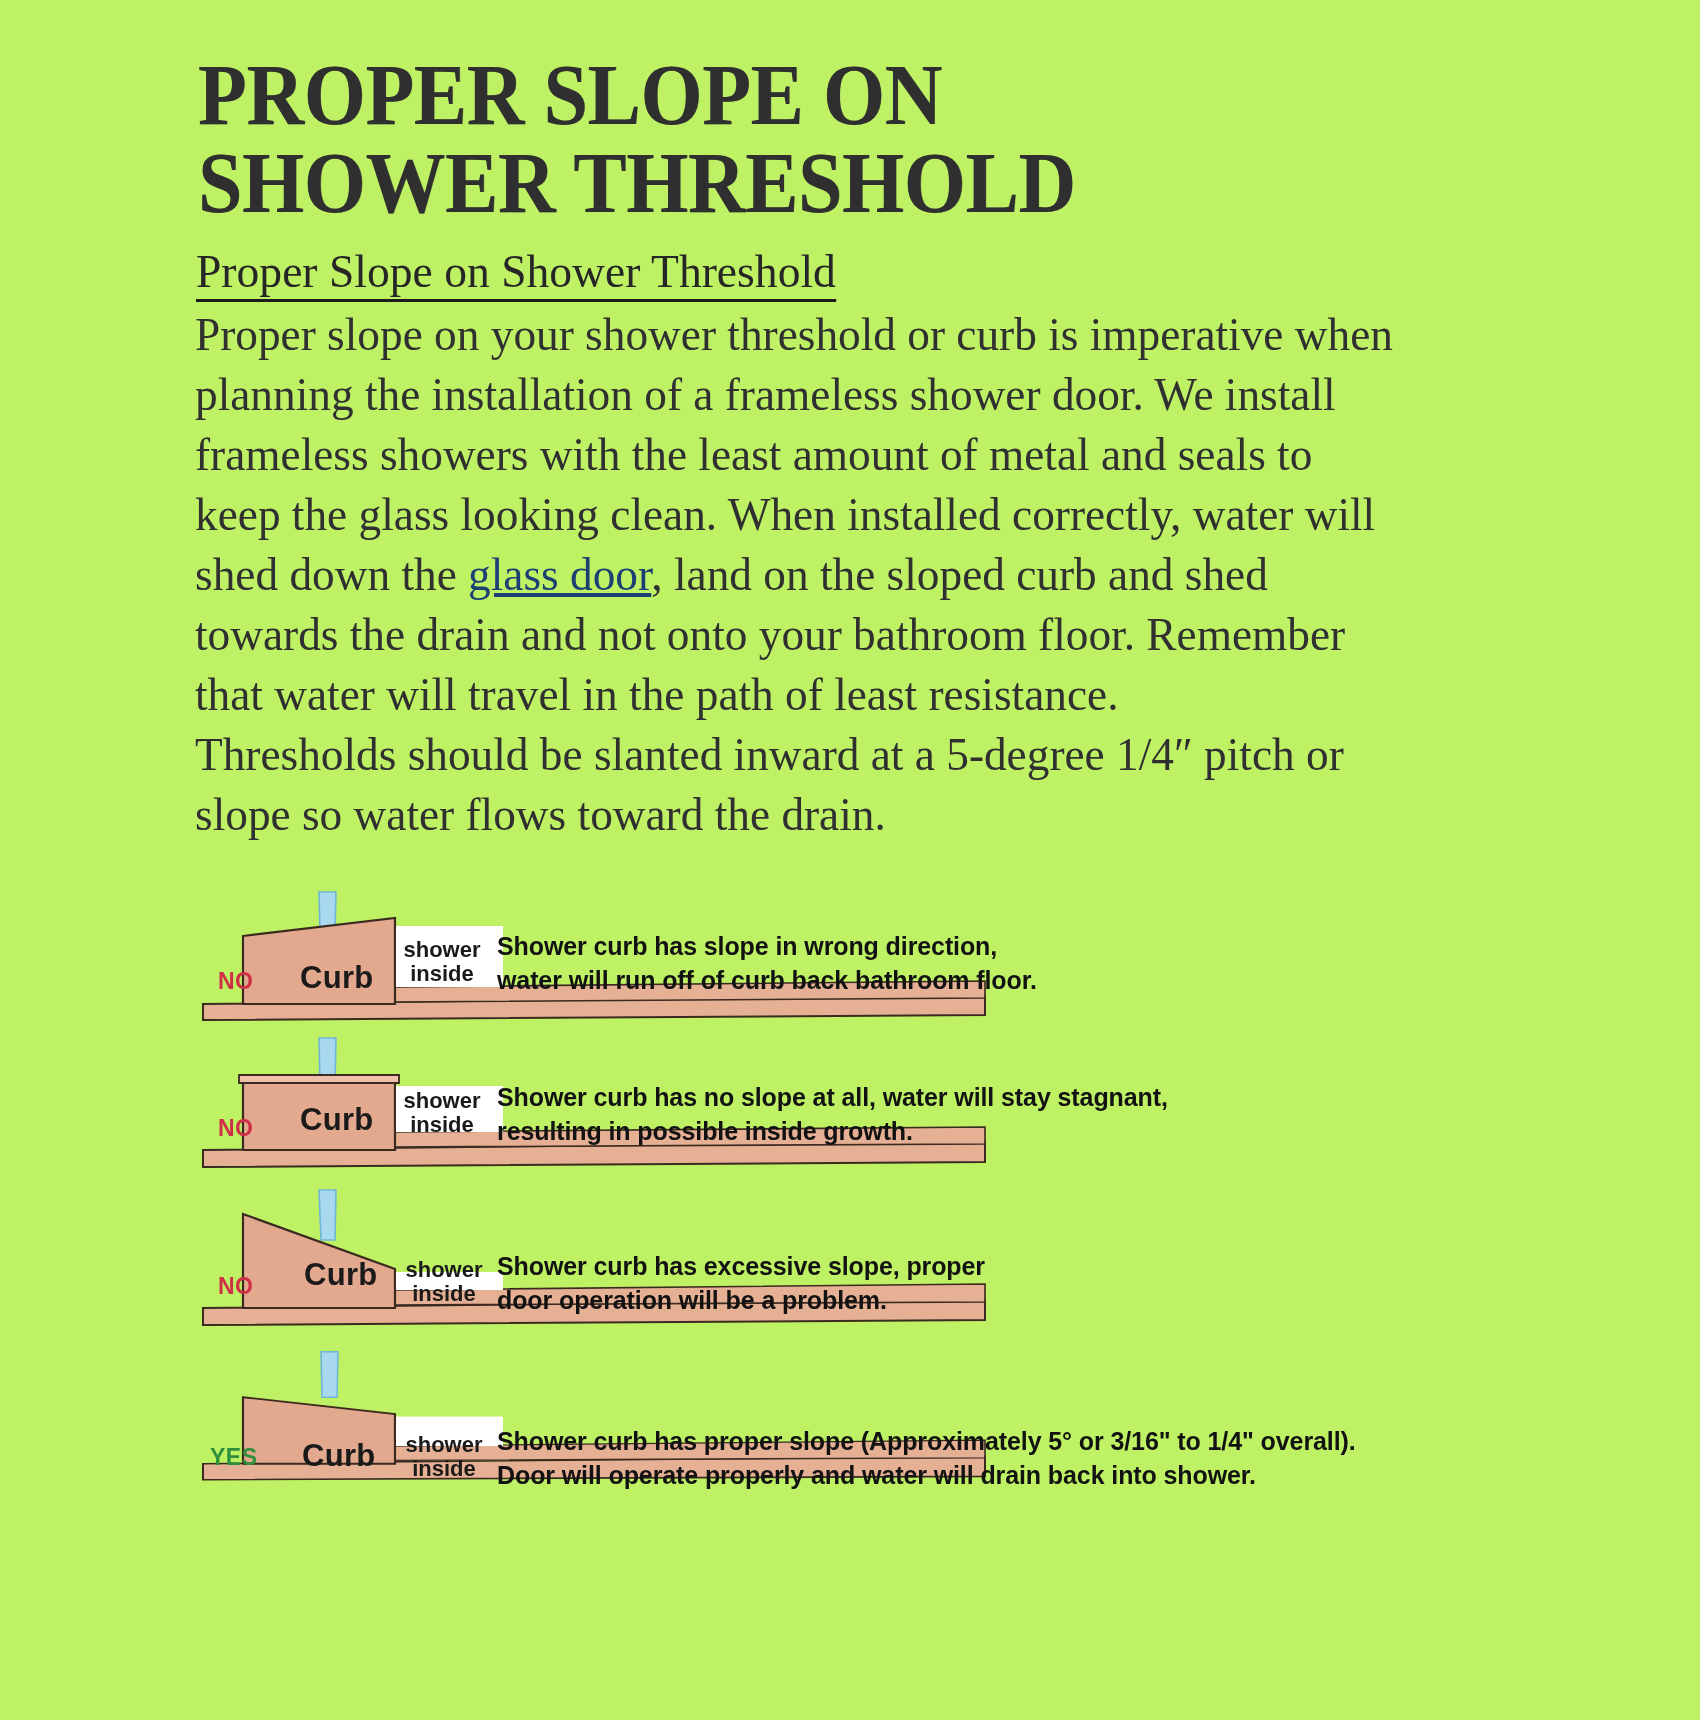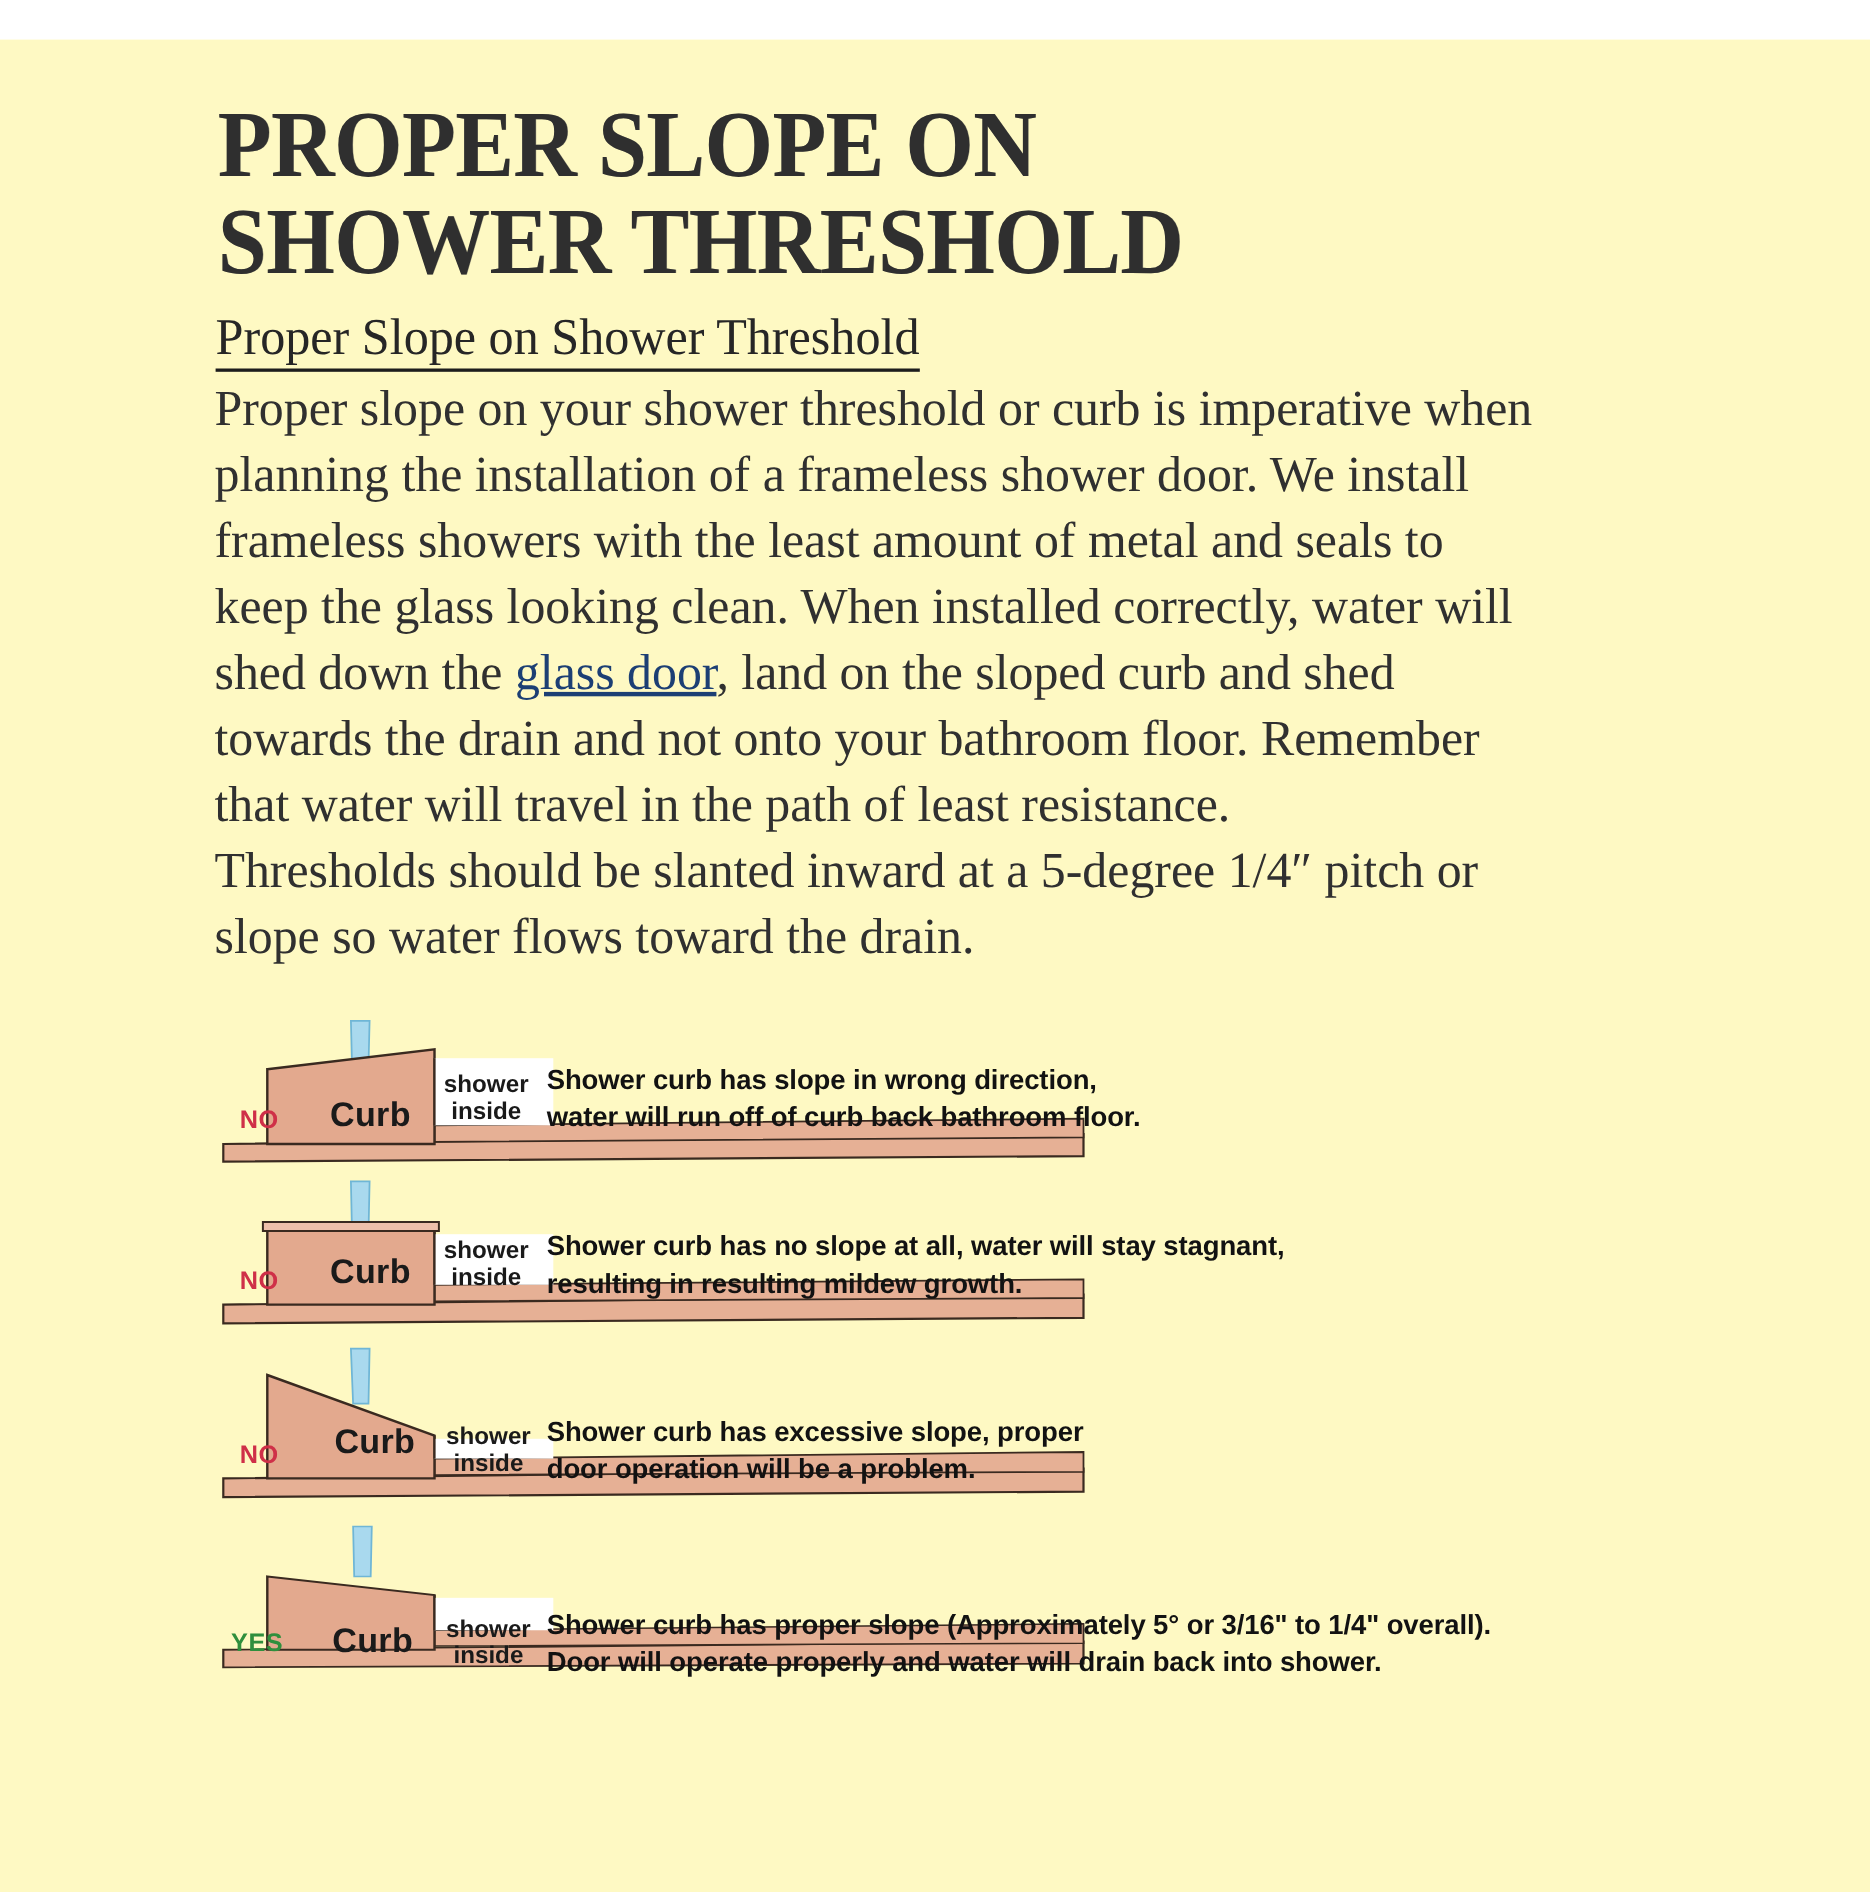--- a/index.html
+++ b/index.html
@@ -13,22 +13,21 @@
     height: 1720px;
     position: relative;
     overflow: hidden;
     font-family: "Liberation Serif", "DejaVu Serif", serif;
     color: #2b2b2b;
   }
 
   .page {
     position: absolute;
     inset: 0;
-    background: #fef9c3;
-    margin-top: 36px;
+    background: #bef264;
   }
 
   
   .headline {
     position: absolute;
     left: 198px;
     top: 52px;
     width: 1300px;
     font-family: "Liberation Serif", "DejaVu Serif", serif;
     font-weight: bold;
@@ -206,21 +205,21 @@
 
       <div class="curb-label" style="left:300px; top:76px;">Curb</div>
 
       <div class="inner-label" style="left:394px; top:63px; width:96px;">
         <span>shower</span><br>
         <span>inside</span>
       </div>
 
       <div class="caption" style="left:497px; top:54px;">
         <span class="cap-line">Shower curb has no slope at all, water will stay stagnant,</span>
-        <span class="cap-line">resulting in resulting mildew growth.</span>
+        <span class="cap-line">resulting in possible inside growth.</span>
       </div>
     </div>
 
     <div class="diagram" style="top:300px;">
       <svg class="diag-svg" viewBox="0 0 800 160" preserveAspectRatio="none">
         <polygon points="124,10 141,10 140,60 126,60" fill="#a9d9ee" stroke="#6fb6d6" stroke-width="1.6"></polygon>
         <polygon points="8,128 790,119 790,140 8,145" fill="#e6b095" stroke="#3a2a20" stroke-width="2"></polygon>
         <polygon points="200,110 790,104 790,122 200,125" fill="#e6b095" stroke="#3a2a20" stroke-width="1.6"></polygon>
 
         <polygon points="48,34 200,89 200,128 48,128" fill="#e3a98e" stroke="#3a2a20" stroke-width="2.2"></polygon>

